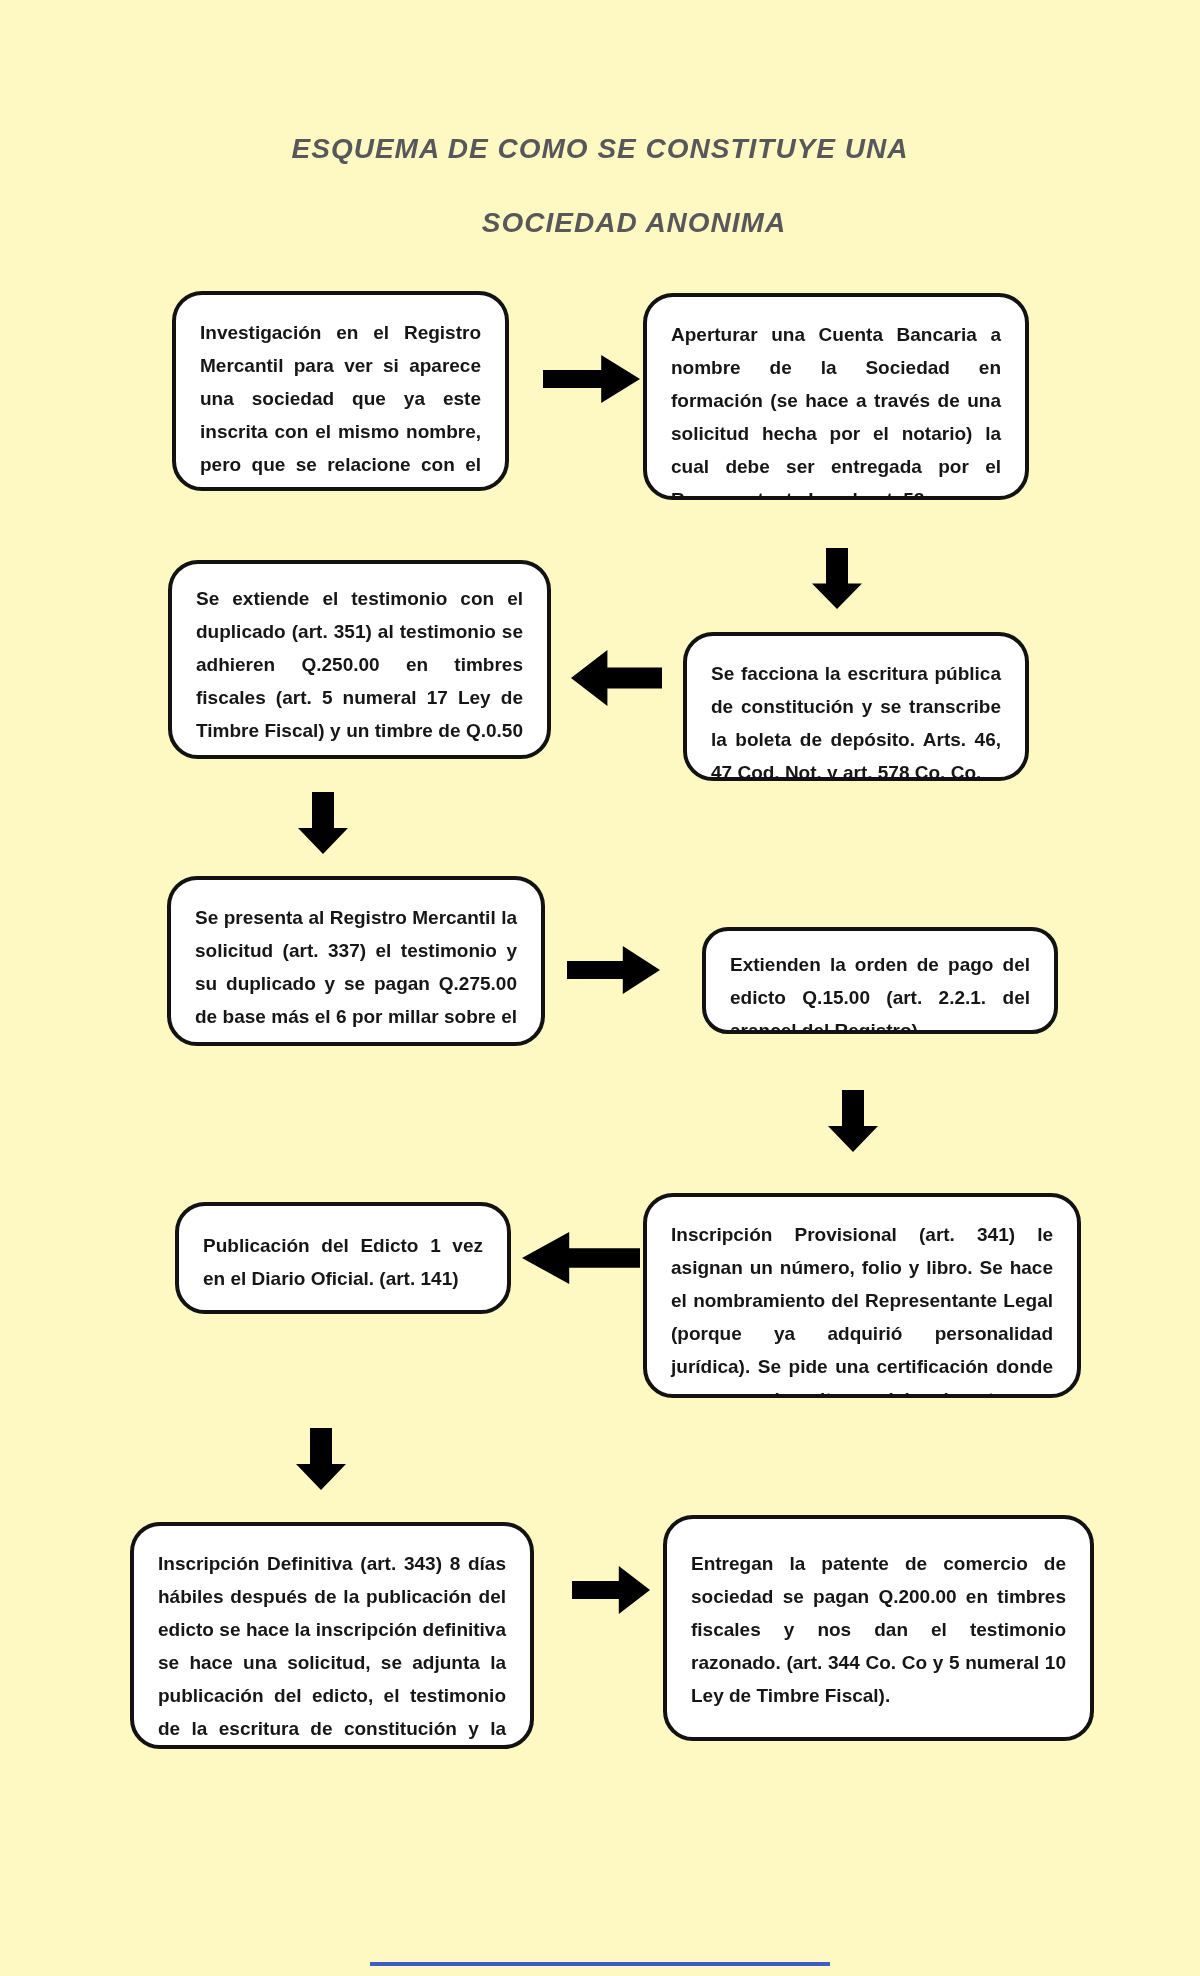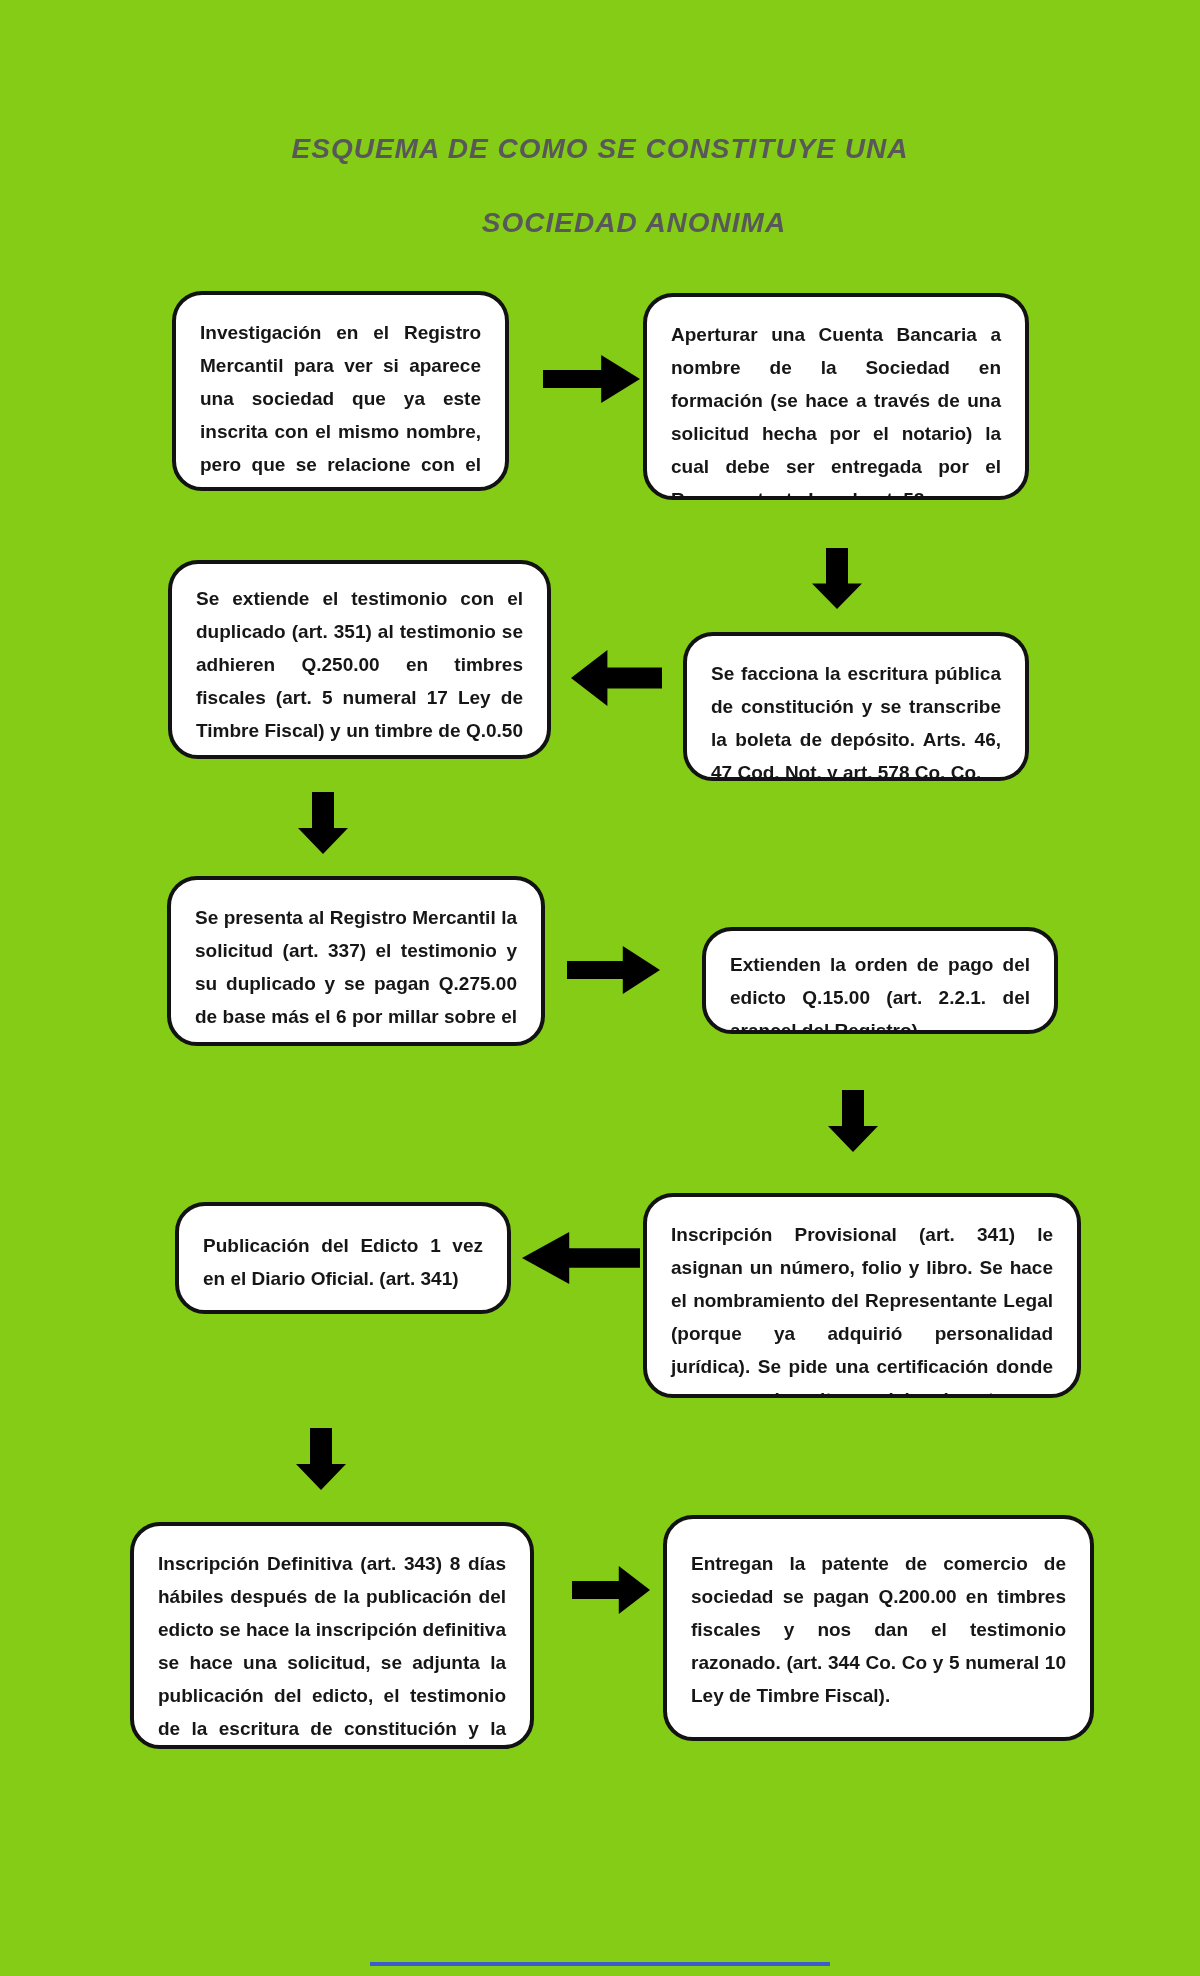--- a/index.html
+++ b/index.html
@@ -3,21 +3,21 @@
 <meta charset="utf-8">
 <style>
   * { margin: 0; padding: 0; box-sizing: border-box; }
   html, body { background: #ffffff; }
   body { font-family: "Liberation Sans", sans-serif; }
 
   .canvas {
     position: relative;
     width: 1200px;
     height: 1976px;
-    background: #84cc16;
+    background: #fef9c3;
     overflow: hidden;
     padding-left: 8px;
   }
 
   .title {
     position: absolute;
     left: 0;
     width: 1200px;
     text-align: center;
     font-style: italic;
@@ -42,21 +42,21 @@
     padding: 21px 24px 10px 24px;
     overflow: hidden;
   }
 
   
   #step1  { left: 172px; top: 291px;  width: 337px; height: 200px; }
   #step2  { left: 643px; top: 293px;  width: 386px; height: 207px; }
   #step3  { left: 683px; top: 632px;  width: 346px; height: 149px; }
   #step4  { left: 168px; top: 560px;  width: 383px; height: 199px; padding-top: 18px; }
   #step5  { left: 167px; top: 876px;  width: 378px; height: 170px; }
-  #step6  { left: 702px; top: 927px;  width: 356px; height: 107px; padding-top: 17px; }
+  #step6  { left: 702px; top: 927px;  width: 356px; height: 107px; padding-top: 17px; border-radius: 26px; }
   #step7  { left: 643px; top: 1193px; width: 438px; height: 205px; }
   #step8  { left: 175px; top: 1202px; width: 336px; height: 112px; padding-top: 23px; }
   #step9  { left: 130px; top: 1522px; width: 404px; height: 227px; }
   #step10 { left: 663px; top: 1515px; width: 431px; height: 226px; padding-top: 28px; }
 
   .arrow { position: absolute; }
   .arrow svg { display: block; width: 100%; height: 100%; }
 
   
   #arrow1 { left: 543px; top: 355px;  width: 97px;  height: 48px; }  
@@ -135,21 +135,21 @@
   </div>
 
   <div class="box" id="step7">Inscripción Provisional (art. 341) le asignan un número, folio y libro. Se hace el nombramiento del Representante Legal (porque ya adquirió personalidad jurídica). Se pide una certificación donde ya aparece inscrita provisionalmente.</div>
 
   <div class="arrow" id="arrow7">
     <svg viewBox="0 0 100 48" preserveAspectRatio="none" aria-hidden="true">
       <polygon points="100,15 40,15 40,0 0,24 40,48 40,33 100,33" fill="#000"></polygon>
     </svg>
   </div>
 
-  <div class="box" id="step8">Publicación del Edicto 1 vez en el Diario Oficial. (art. 341)</div>
+  <div class="box" id="step8">Publicación del Edicto 1 vez en el Diario Oficial. (art. 141)</div>
 
   <div class="arrow" id="arrow8">
     <svg viewBox="0 0 50 62" preserveAspectRatio="none" aria-hidden="true">
       <polygon points="14,0 36,0 36,36 50,36 25,62 0,36 14,36" fill="#000"></polygon>
     </svg>
   </div>
 
   <div class="box" id="step9">Inscripción Definitiva (art. 343) 8 días hábiles después de la publicación del edicto se hace la inscripción definitiva se hace una solicitud, se adjunta la publicación del edicto, el testimonio de la escritura de constitución y la copia del nombramiento</div>
 
   <div class="arrow" id="arrow9">

